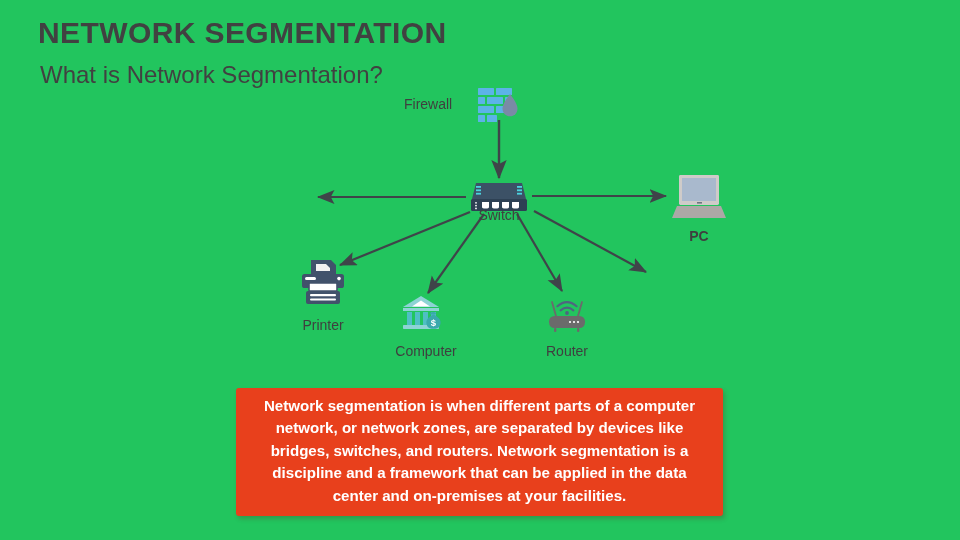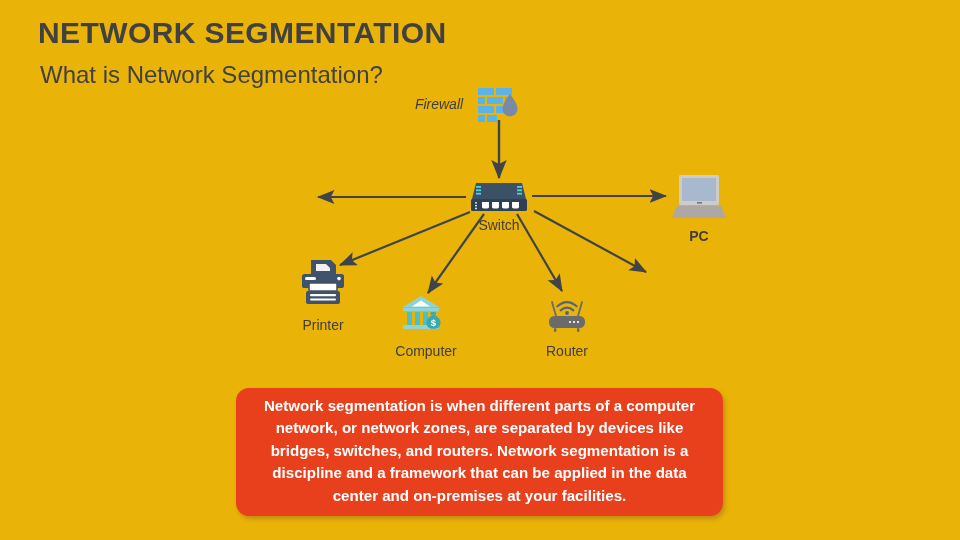--- a/index.html
+++ b/index.html
@@ -12,21 +12,21 @@
 
   body {
     background: #f1f1f1;
     font-family: "Liberation Sans", sans-serif;
     position: relative;
   }
 
   .slide {
     position: absolute;
     inset: 0;
-    background: #eab308;
+    background: #22c55e;
   }
 
   
   .page-title {
     position: absolute;
     left: 38px;
     top: 16px;
     font-size: 30px;
     font-weight: bold;
     color: #414141;
@@ -73,26 +73,26 @@
     margin-left: -80px;
     text-align: center;
     font-size: 14px;
     color: #3f3f3f;
     white-space: nowrap;
   }
 
   
   #node-firewall { left: 478px; top: 88px; width: 44px; height: 36px; }
   #node-firewall .node-label {
-    left: -74px; margin-left: 0; top: 8px; width: 70px; text-align: center; font-style: italic;
+    left: -74px; margin-left: 0; top: 8px; width: 70px; text-align: left;
   }
 
   
   #node-switch { left: 468px; top: 181px; width: 62px; height: 32px; }
-  #node-switch .node-label { top: 36px; }
+  #node-switch .node-label { top: 26px; }
 
   
   #node-computer { left: 251px; top: 176px; width: 62px; height: 44px; }
   #node-computer .node-label { top: 52px; }
 
   
   #node-pc { left: 670px; top: 174px; width: 58px; height: 45px; }
   #node-pc .node-label { top: 54px; font-weight: bold; }
 
   
@@ -112,21 +112,21 @@
   #node-sales .node-label { top: 58px; }
 
   
   .callout {
     position: absolute;
     left: 236px;
     top: 388px;
     width: 487px;
     height: 128px;
     background: #e8401c;
-    border-radius: 13px;
+    border-radius: 3px;
     box-shadow: 2px 3px 4px rgba(90, 50, 40, 0.28);
     display: flex;
     align-items: center;
     justify-content: center;
     padding: 6px 22px 8px 22px;
   }
   .callout-text {
     color: #ffffff;
     font-size: 15.1px;
     font-weight: bold;

